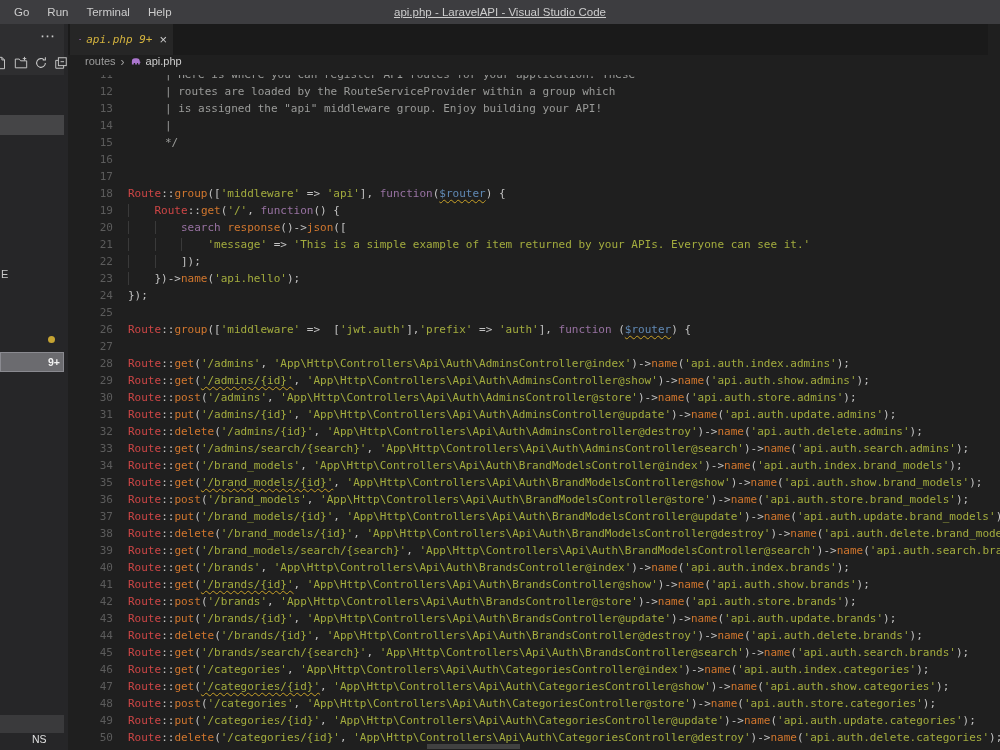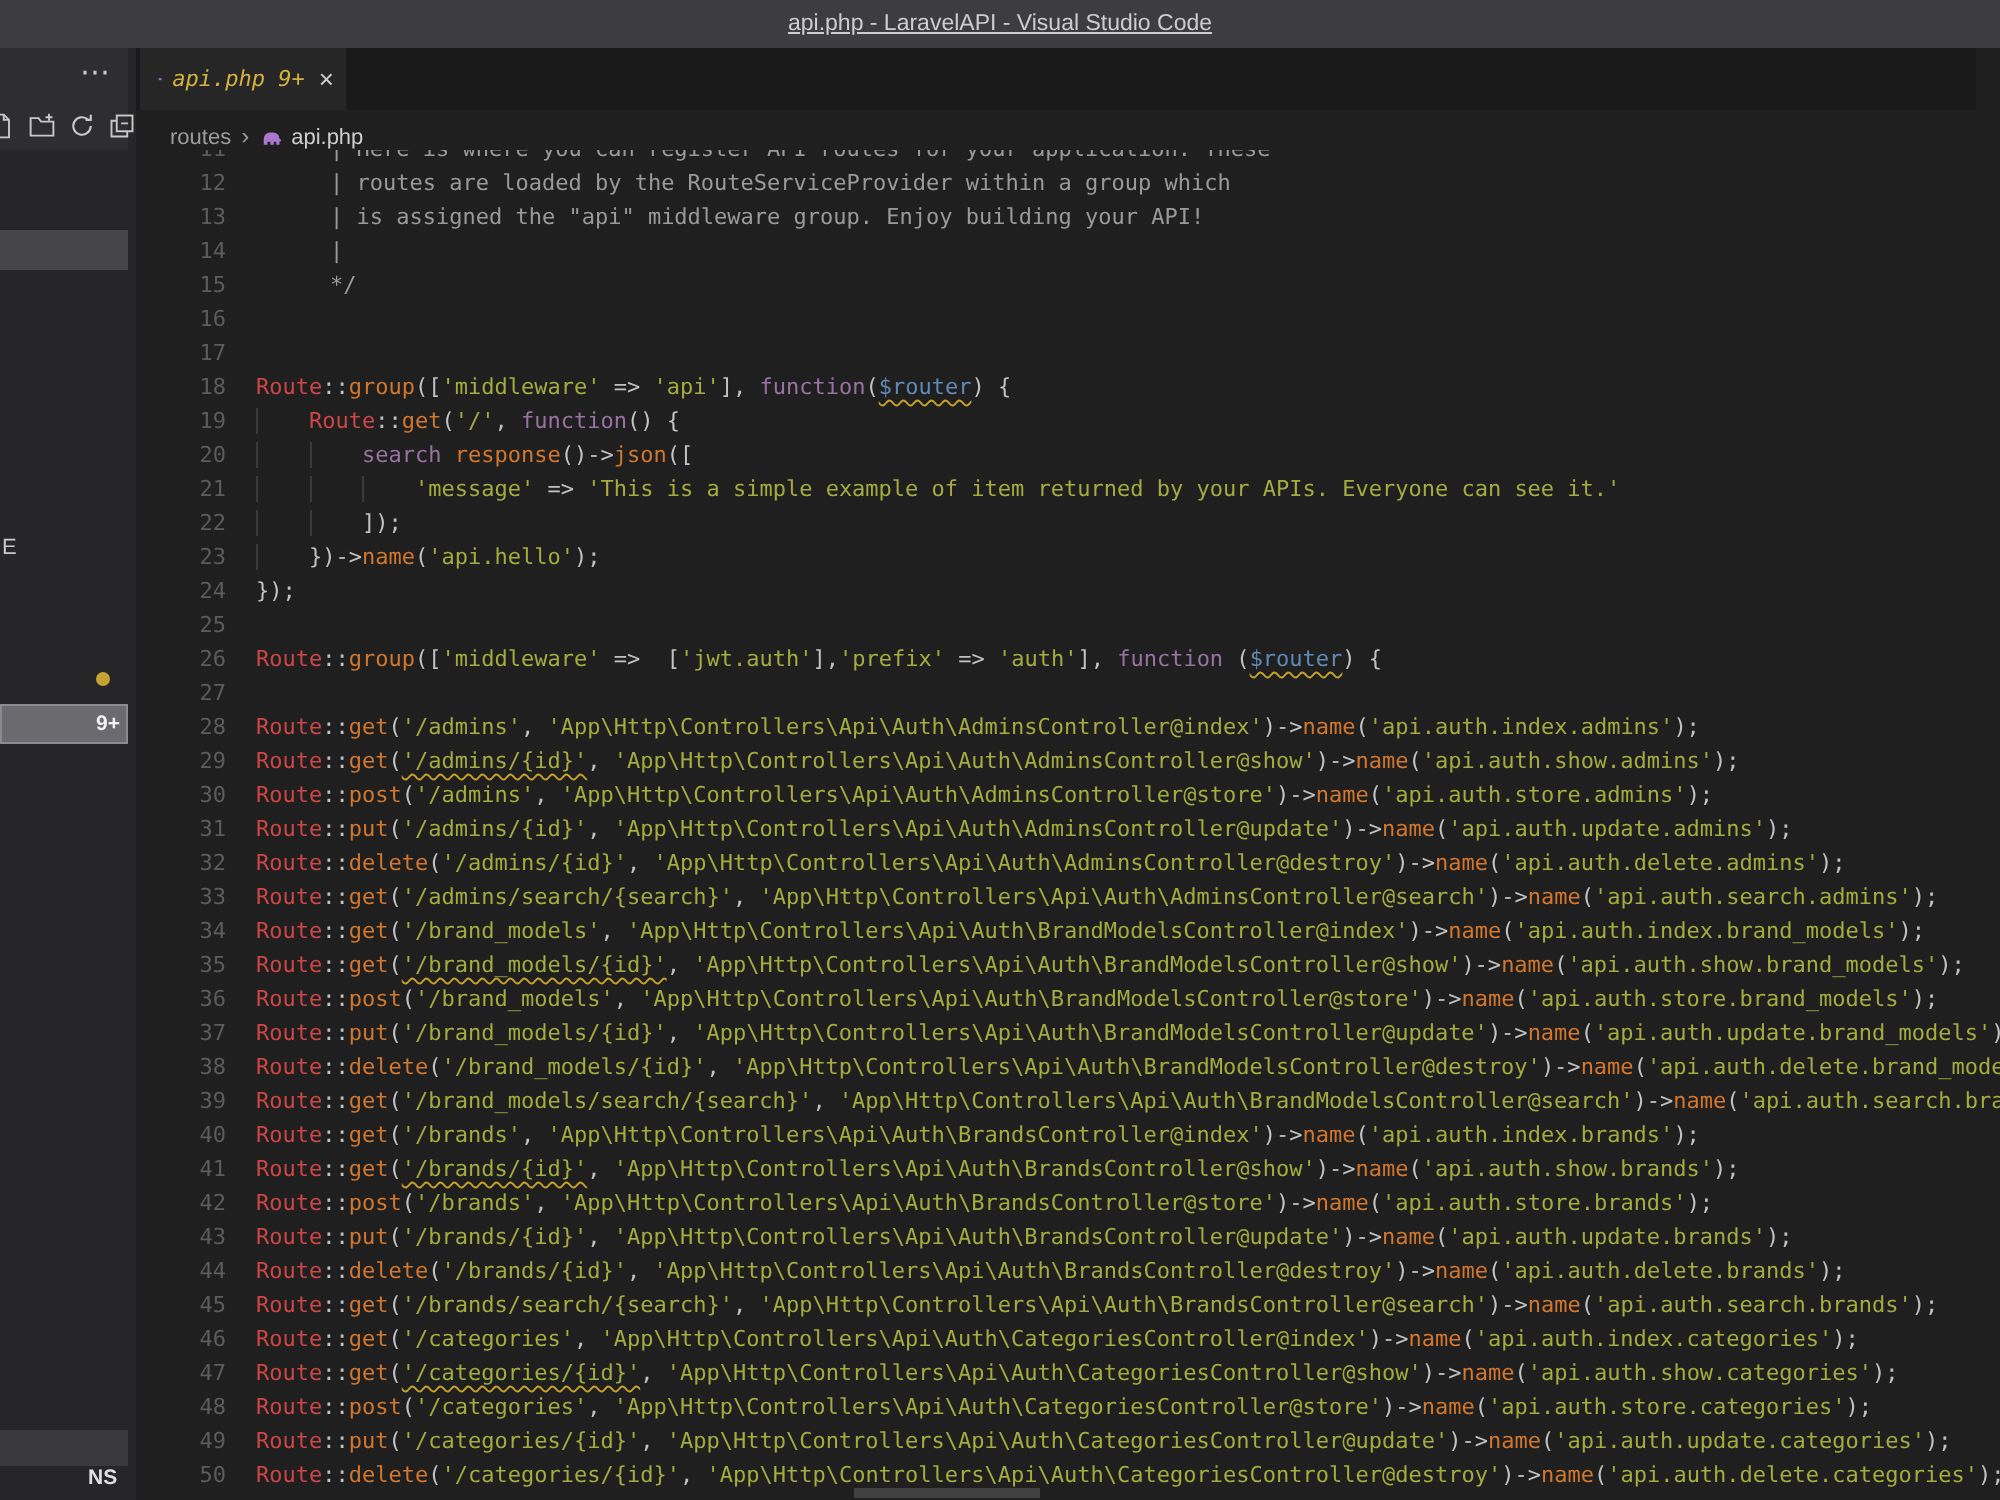--- a/index.html
+++ b/index.html
@@ -26,49 +26,55 @@
   .header-icons{position:absolute;left:-6px;top:32px;display:flex;gap:6px;}
   .header-icons svg{display:block;}
   .sel-a{position:absolute;left:0;top:91px;width:64px;height:20px;background:var(--rowA);}
   .letter-e{position:absolute;left:1px;top:244px;color:#c8c8c8;font-size:11px;}
   .mod-dot{position:absolute;left:48px;top:312px;width:7px;height:7px;border-radius:50%;background:var(--dot);}
   .sel-b{position:absolute;left:0;top:328px;width:64px;height:20px;background:var(--rowB);
          box-shadow:inset 0 0 0 1px #8a8a90;display:flex;align-items:center;
          justify-content:flex-end;padding-right:4px;box-sizing:border-box;}
   .problems-badge{color:#f2f2f2;font-size:10.5px;font-weight:bold;}
   .sel-c{position:absolute;left:0;top:691px;width:64px;height:18px;background:#3a3a3c;}
-  .ns-label{position:absolute;left:16px;top:709px;color:#e0e0e0;font-size:10.5px;font-weight:bold;padding-left:28px;}
+  .ns-label{position:absolute;left:4px;top:709px;color:#e0e0e0;font-size:10.5px;font-weight:normal;padding-left:28px;}
   
   .editor{position:absolute;left:68px;top:55px;right:0;bottom:0;background:var(--editor);overflow:hidden;}
   .lines{position:absolute;left:0;top:11px;width:1500px;}
   .row{height:17px;line-height:17px;display:flex;font-family:"DejaVu Sans Mono",monospace;
        font-size:11px;white-space:pre;}
   .num{width:45px;text-align:right;color:var(--gutter);flex:none;}
   .code{margin-left:15px;color:var(--pun);}
   .tk-red{color:var(--red);} .tk-fn{color:var(--fn);} .tk-str{color:var(--str);}
   .tk-kw{color:var(--kw);}  .tk-var{color:var(--var);} .tk-pun{color:var(--pun);}
   .tk-com{color:var(--com);margin-left:37px;}
   .tk-ind{background:linear-gradient(var(--guide),var(--guide)) left center/1px 100% no-repeat;}
   .squiggle{text-decoration:underline;text-decoration-style:wavy;
             text-decoration-color:var(--squiggle);text-decoration-thickness:1px;
             text-underline-offset:2px;margin-top:18px;}
   .breadcrumb{position:absolute;left:0;top:0;right:0;height:20px;background:var(--editor);
-              display:flex;align-items:flex-end;padding-left:17px;font-size:11px;
+              display:flex;align-items:flex-start;padding-left:17px;font-size:11px;
               color:var(--breadcrumbText);}
   .breadcrumb .crumb-file{color:var(--breadcrumbFile);}
   .breadcrumb .chev{margin:0 5px;font-size:12px;}
   .breadcrumb svg{margin-right:4px;}
   .hscroll-thumb{position:absolute;left:359px;bottom:1px;width:93px;height:5px;background:#414141;}
 </style>
 </head>
 <body>
 
 <div class="screen">
 
   <div class="titlebar">
+    <div class="menubar">
+        <span class="menu-item">Go</span>
+        <span class="menu-item">Run</span>
+        <span class="menu-item">Terminal</span>
+        <span class="menu-item">Help</span>
+      </div>
     <div class="window-title">api.php - LaravelAPI - Visual Studio Code</div>
   </div>
 
   <div class="tabstrip">
     <div class="tab">
       <svg width="13" height="13" viewBox="0 0 16 16">
         <path fill="#ab76ce" d="M2.5 12.5v-4a4.2 4.2 0 0 1 4.2-4.2h2.1a4.2 4.2 0 0 1 4.2 4.2c.6.2 1 .5 1 1s-.5 1-1 .9v2.1h-2.2v-2h-1.6v2H6.9v-2H5v2z"></path>
       </svg>
       <span class="tab-label"><span>api.php</span> <span>9+</span></span>
       <span class="tab-close">×</span>

